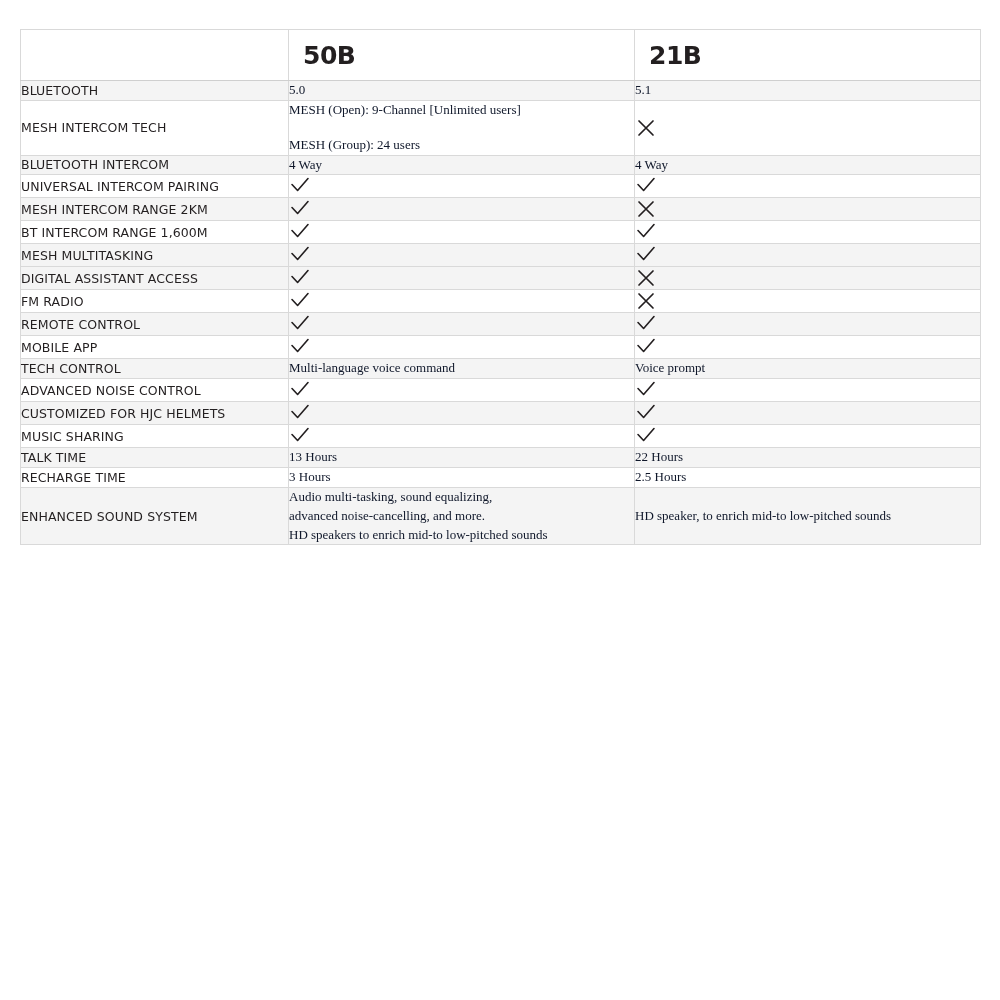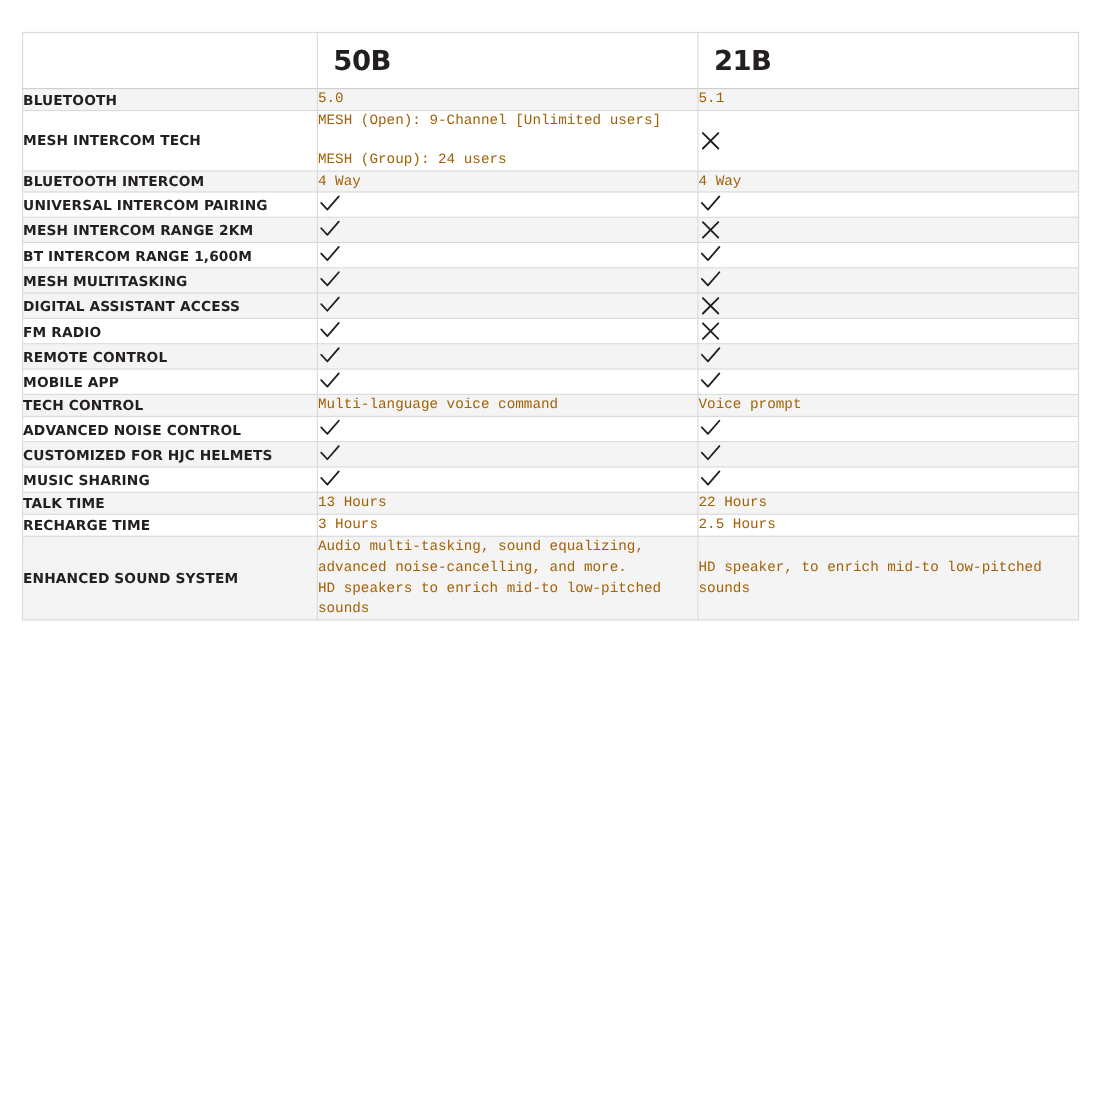--- a/index.html
+++ b/index.html
@@ -49,31 +49,31 @@
     letter-spacing: -0.5px;
     padding-left: 14px;
     color: #231f20;
     line-height: 1;
   }
   td.head-blank { background: #ffffff; }
 
   
   td.label {
     font-family: "DejaVu Sans", sans-serif;
-    font-weight: 700;
+    font-weight: 400;
     font-size: 12.5px;
     letter-spacing: 0.1px;
     padding: 8px 10px 8px 12px;
     color: #231f20;
     line-height: 1.2;
   }
   td.val {
-    font-family: Liberation Mono, monospace;
+    font-family: Liberation Serif, serif;
     font-size: 13px;
-    color: #a16207;
+    color: #0f172a;
     padding: 8px 10px 8px 12px;
     line-height: 1.45;
   }
   
   tr.odd td { background: #f4f4f4; }
   tr.even td { background: #ffffff; }
 
   
   td.val.glyph {
     text-align: left;

